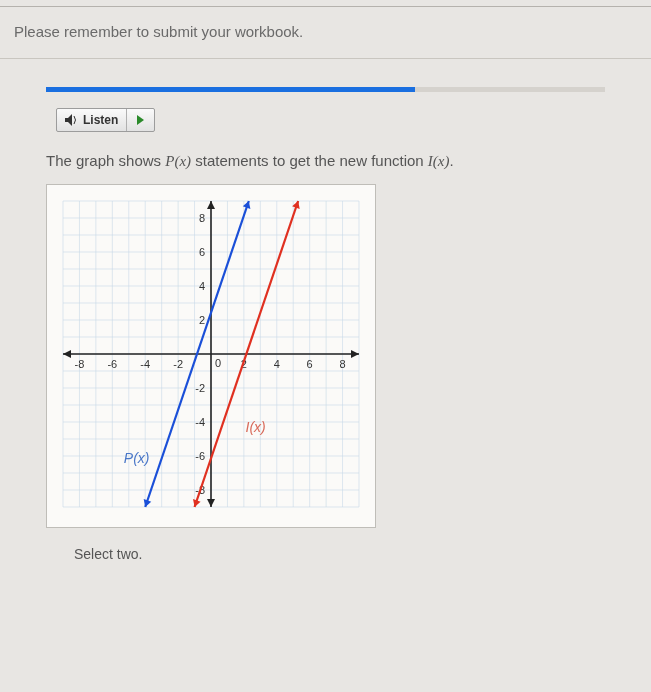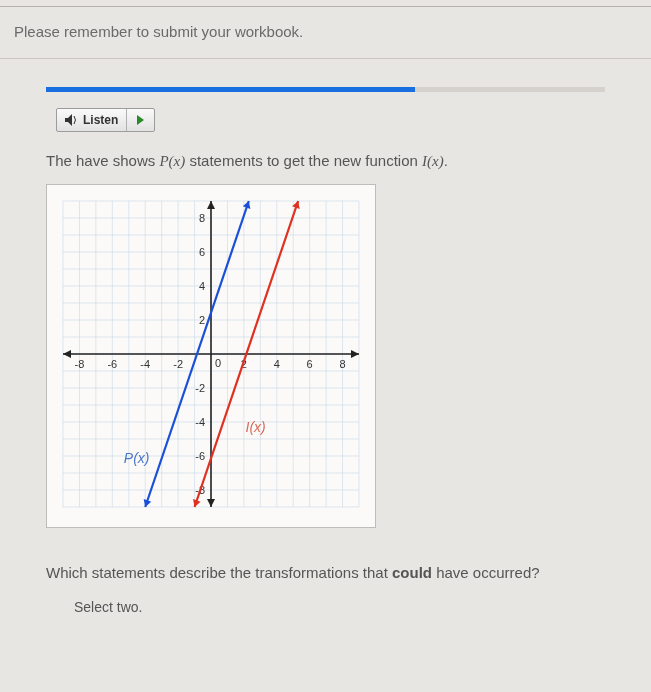--- a/index.html
+++ b/index.html
@@ -117,21 +117,21 @@
         </svg>
       </span>
       <span>Listen</span>
     </div>
     <div class="play-btn">
       <span class="tri-play"></span>
     </div>
   </div>
 
   <p class="prompt-text">
-    <span>The have shows </span><span class="mathvar">P(x)</span><span> statements to get the new function </span><span class="mathvar">I(x)</span><span>.</span>
+    <span>The graph shows </span><span class="mathvar">P(x)</span><span> statements to get the new function </span><span class="mathvar">I(x)</span><span>.</span>
   </p>
 
   <div class="chart-wrap">
     <svg id="chart-svg" width="320" height="330">
         <line x1="12" y1="318" x2="12" y2="12" stroke="#c8d8e8" stroke-width="0.6"></line>
         <line x1="28.444444444444443" y1="318" x2="28.444444444444443" y2="12" stroke="#c8d8e8" stroke-width="0.6"></line>
         <line x1="44.888888888888886" y1="318" x2="44.888888888888886" y2="12" stroke="#c8d8e8" stroke-width="0.6"></line>
         <line x1="61.33333333333333" y1="318" x2="61.33333333333333" y2="12" stroke="#c8d8e8" stroke-width="0.6"></line>
         <line x1="77.77777777777777" y1="318" x2="77.77777777777777" y2="12" stroke="#c8d8e8" stroke-width="0.6"></line>
         <line x1="94.22222222222223" y1="318" x2="94.22222222222223" y2="12" stroke="#c8d8e8" stroke-width="0.6"></line>
@@ -194,19 +194,16 @@
         <polygon points="197.82222222222222,12 199.36619901004843,19.91303580673397 191.78870266562473,17.34758279600751" fill="#1a4fd8"></polygon>
         <polygon points="94.22222222222223,318 92.67824543439602,310.08696419326606 100.25574177881973,312.65241720399246" fill="#1a4fd8"></polygon>
         <line x1="143.55555555555554" y1="318" x2="247.15555555555557" y2="12" stroke="#e03020" stroke-width="2.2"></line>
         <polygon points="247.15555555555557,12 248.69953234338178,19.91303580673397 241.12203599895807,17.34758279600751" fill="#e03020"></polygon>
         <polygon points="143.55555555555554,318 142.01157876772933,310.08696419326606 149.58907511215304,312.65241720399246" fill="#e03020"></polygon>
         <text x="72.84444444444445" y="273.8" font-size="14" fill="#4a77c8" font-style="italic" font-family="Times New Roman, serif">P(x)</text>
         <text x="194.53333333333333" y="243.2" font-size="14" fill="#d86a5a" font-style="italic" font-family="Times New Roman, serif">I(x)</text>
       </svg>
   </div>
 
-  <p class="question-text">
-    <span>Which statements describe the transformations that </span><span class="bold">could</span><span> have occurred?</span>
-  </p>
 
   <p class="select-two">Select two.</p>
 
 </div>
 
 </body></html>

